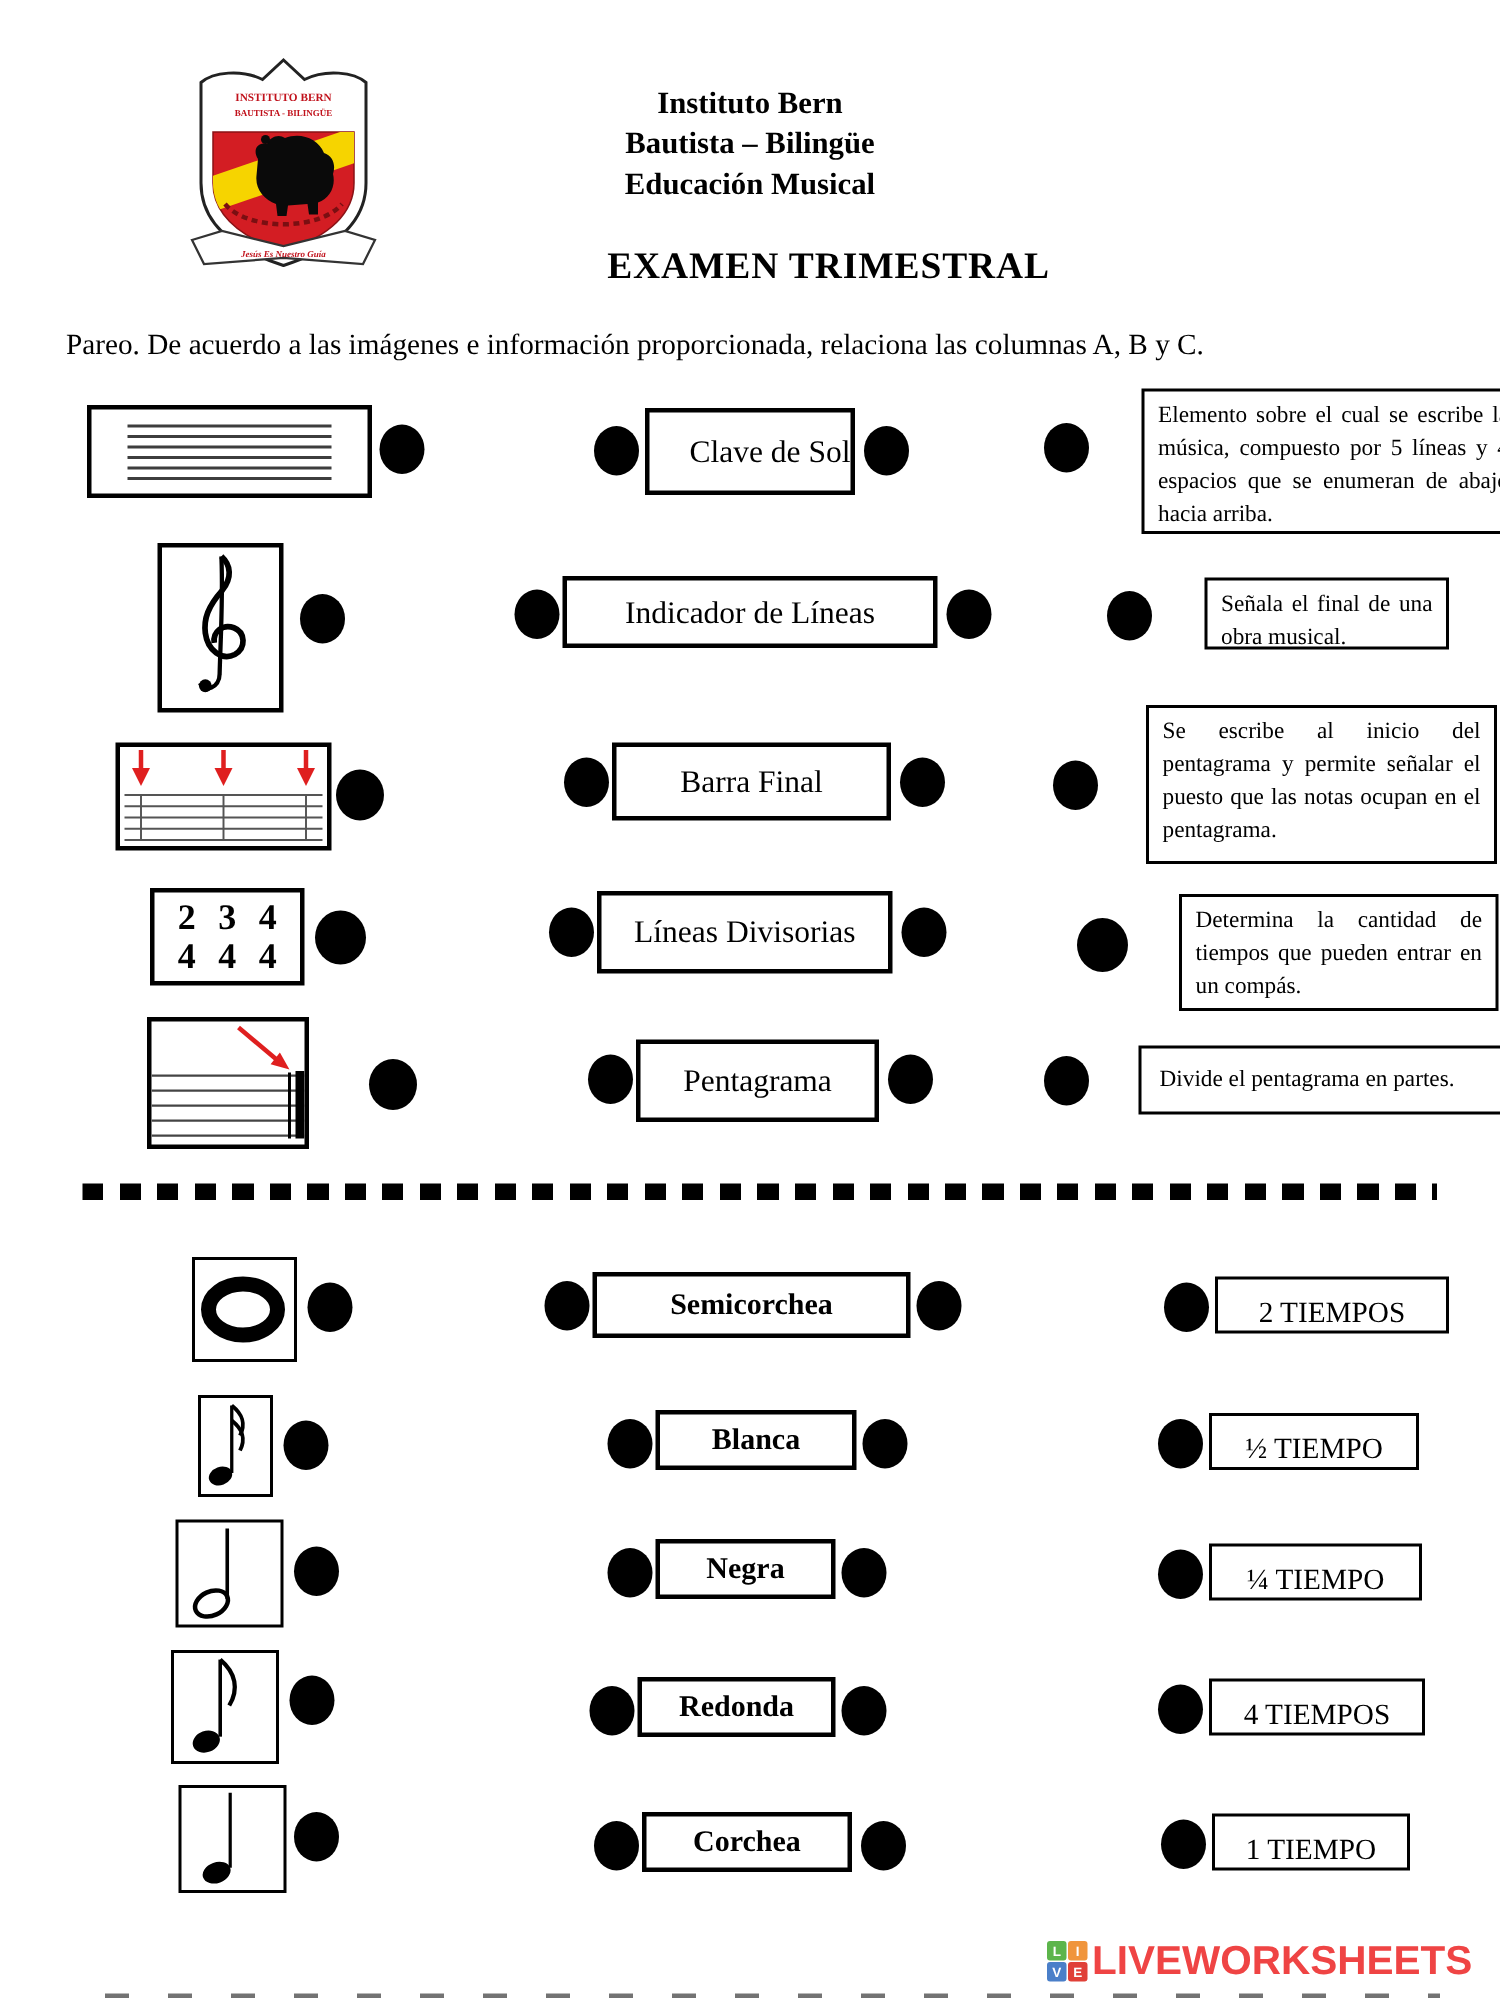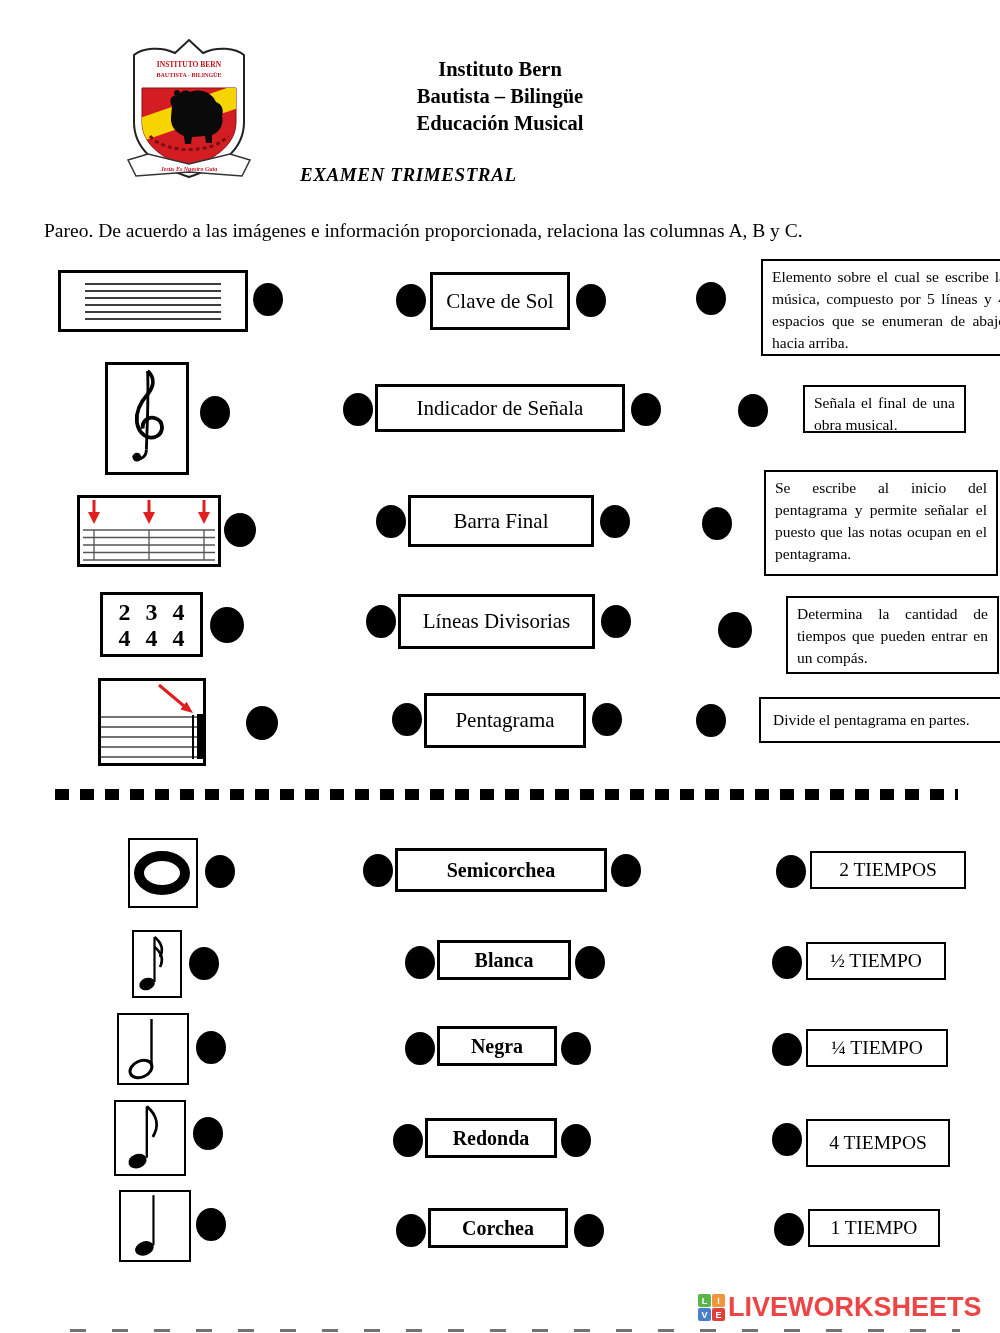--- a/index.html
+++ b/index.html
@@ -14,28 +14,28 @@
   .box-term{position:absolute;border:3px solid #000;background:#fff;box-sizing:border-box;
             display:flex;align-items:center;justify-content:center;font-size:21px;}
   
   .box-def{position:absolute;border:2px solid #000;background:#fff;box-sizing:border-box;
            font-size:15.5px;line-height:1.42;text-align:justify;padding:5px 9px;margin-left:31px;}
   .box-def.one-line{display:flex;align-items:center;text-align:left;padding:2px 8px;}
   
   .box-name{position:absolute;border:3px solid #000;background:#fff;box-sizing:border-box;
             display:flex;align-items:center;justify-content:center;font-weight:bold;font-size:20px;}
   .box-val{position:absolute;border:2.5px solid #000;background:#fff;box-sizing:border-box;
-           display:flex;align-items:center;justify-content:center;font-size:19.5px;}
+           display:flex;align-items:flex-end;justify-content:center;font-size:19.5px;}
   .staff-wrap{position:absolute;left:24px;right:24px;top:10px;bottom:9px;
               display:flex;flex-direction:column;justify-content:space-between;}
   .staff-line{height:1.6px;background:#3d3d3d;}
   .header-school{position:absolute;left:300px;top:56px;width:400px;text-align:center;
                  font-weight:bold;font-size:20.5px;line-height:27px;}
-  .exam-title{position:absolute;left:300px;top:164px;width:400px;text-align:left;
-              font-weight:bold;font-size:19px;letter-spacing:.6px;font-style:italic;}
+  .exam-title{position:absolute;left:300px;top:164px;width:400px;text-align:right;
+              font-weight:bold;font-size:25px;letter-spacing:.6px;}
   .instructions{position:absolute;left:44px;top:220px;width:930px;font-size:19.5px;}
   .divider{position:absolute;left:55px;top:789px;width:903px;height:11px;
            background:repeating-linear-gradient(90deg,#000 0 14px,transparent 14px 25px);}
   .timesig{display:flex;flex-direction:column;justify-content:center;height:100%;
            font-weight:bold;font-size:24px;line-height:26px;}
   .timesig .tsrow{display:flex;justify-content:space-around;padding:0 8px;}
   .footer{position:absolute;left:698px;top:1292px;display:flex;align-items:center;}
   .lw-grid{display:grid;grid-template-columns:13px 13px;grid-template-rows:13px 13px;gap:1px;margin-right:3px;}
   .lw-sq{display:flex;align-items:center;justify-content:center;color:#fff;
          font-family:"Liberation Sans",sans-serif;font-weight:bold;font-size:9px;border-radius:2px;}
@@ -83,41 +83,41 @@
       <div class="staff-line"></div>
         <div class="staff-line"></div>
         <div class="staff-line"></div>
       <div class="staff-line"></div>
         <div class="staff-line"></div>
         <div class="staff-line"></div>
     </div>
   </div>
   <div class="dot" style="left:253px;top:283px;"></div>
   <div class="dot" style="left:396px;top:284px;"></div>
-  <div class="box-term" style="left:430px;top:272px;width:140px;height:58px;">
+  <div class="box-term" style="left:430px;top:272px;width:140px;height:58px;justify-content:flex-end;">
     <span>Clave de Sol</span>
   </div>
   <div class="dot" style="left:576px;top:284px;"></div>
   <div class="dot" style="left:696px;top:282px;"></div>
   <div class="box-def" style="left:730px;top:259px;width:256px;height:97px;">
     <span>Elemento sobre el cual se escribe la música, compuesto por 5 líneas y 4 espacios que se enumeran de abajo hacia arriba.</span>
   </div>
 
   <div class="box-img" style="left:105px;top:362px;width:84px;height:113px;">
     <svg width="78" height="107" viewBox="0 0 40 90">
       <path d="M20.5 5 C26 10 26.5 17 21 24 C13 33 10.5 40 11.5 48 C12.8 58 21 63.5 28 60 C34.5 56.5 34 47.5 27.5 45 C21.5 42.7 15.5 47 16.5 53.5" fill="none" stroke="#000" stroke-width="3.2"></path>
       <path d="M20.5 5 C21.5 28 20 52 19.5 71" fill="none" stroke="#000" stroke-width="2.4"></path>
       <path d="M19.5 71 C19.5 79 11 81.5 8.5 76" fill="none" stroke="#000" stroke-width="2.4"></path>
       <circle cx="11.5" cy="77.5" r="3.6" fill="#000"></circle>
     </svg>
   </div>
   <div class="dot" style="left:200px;top:396px;"></div>
   <div class="dot" style="left:343px;top:393px;"></div>
   <div class="box-term" style="left:375px;top:384px;width:250px;height:48px;">
-    <span>Indicador de Señala</span>
+    <span>Indicador de Líneas</span>
   </div>
   <div class="dot" style="left:631px;top:393px;"></div>
   <div class="dot" style="left:738px;top:394px;"></div>
   <div class="box-def" style="left:772px;top:385px;width:163px;height:48px;">
     <span>Señala el final de una obra musical.</span>
   </div>
 
   <div class="box-img" style="left:77px;top:495px;width:144px;height:72px;">
     <svg width="138" height="66" viewBox="0 0 138 66">
       <g fill="#df1f1f">
@@ -263,21 +263,21 @@
       <path d="M21.5,4 C31,12 33,22 27,32" fill="none" stroke="#000" stroke-width="2.6"></path>
     </svg>
   </div>
   <div class="dot" style="left:193px;top:1117px;"></div>
   <div class="dot" style="left:393px;top:1124px;"></div>
   <div class="box-name" style="left:425px;top:1118px;width:132px;height:40px;">
     <span>Redonda</span>
   </div>
   <div class="dot" style="left:561px;top:1124px;"></div>
   <div class="dot" style="left:772px;top:1123px;"></div>
-  <div class="box-val" style="left:806px;top:1119px;width:144px;height:48px;">
+  <div class="box-val" style="left:806px;top:1119px;width:144px;height:38px;">
     <span>4 TIEMPOS</span>
   </div>
 
   <div class="box-img" style="left:119px;top:1190px;width:72px;height:72px;border-width:2.5px;">
     <svg width="66" height="66" viewBox="0 0 50 62">
       <ellipse cx="16" cy="53" rx="9" ry="6.5" fill="#000" transform="rotate(-20 16 53)"></ellipse>
       <line x1="24.5" y1="50" x2="24.5" y2="3" stroke="#000" stroke-width="2"></line>
     </svg>
   </div>
   <div class="dot" style="left:196px;top:1208px;"></div>

